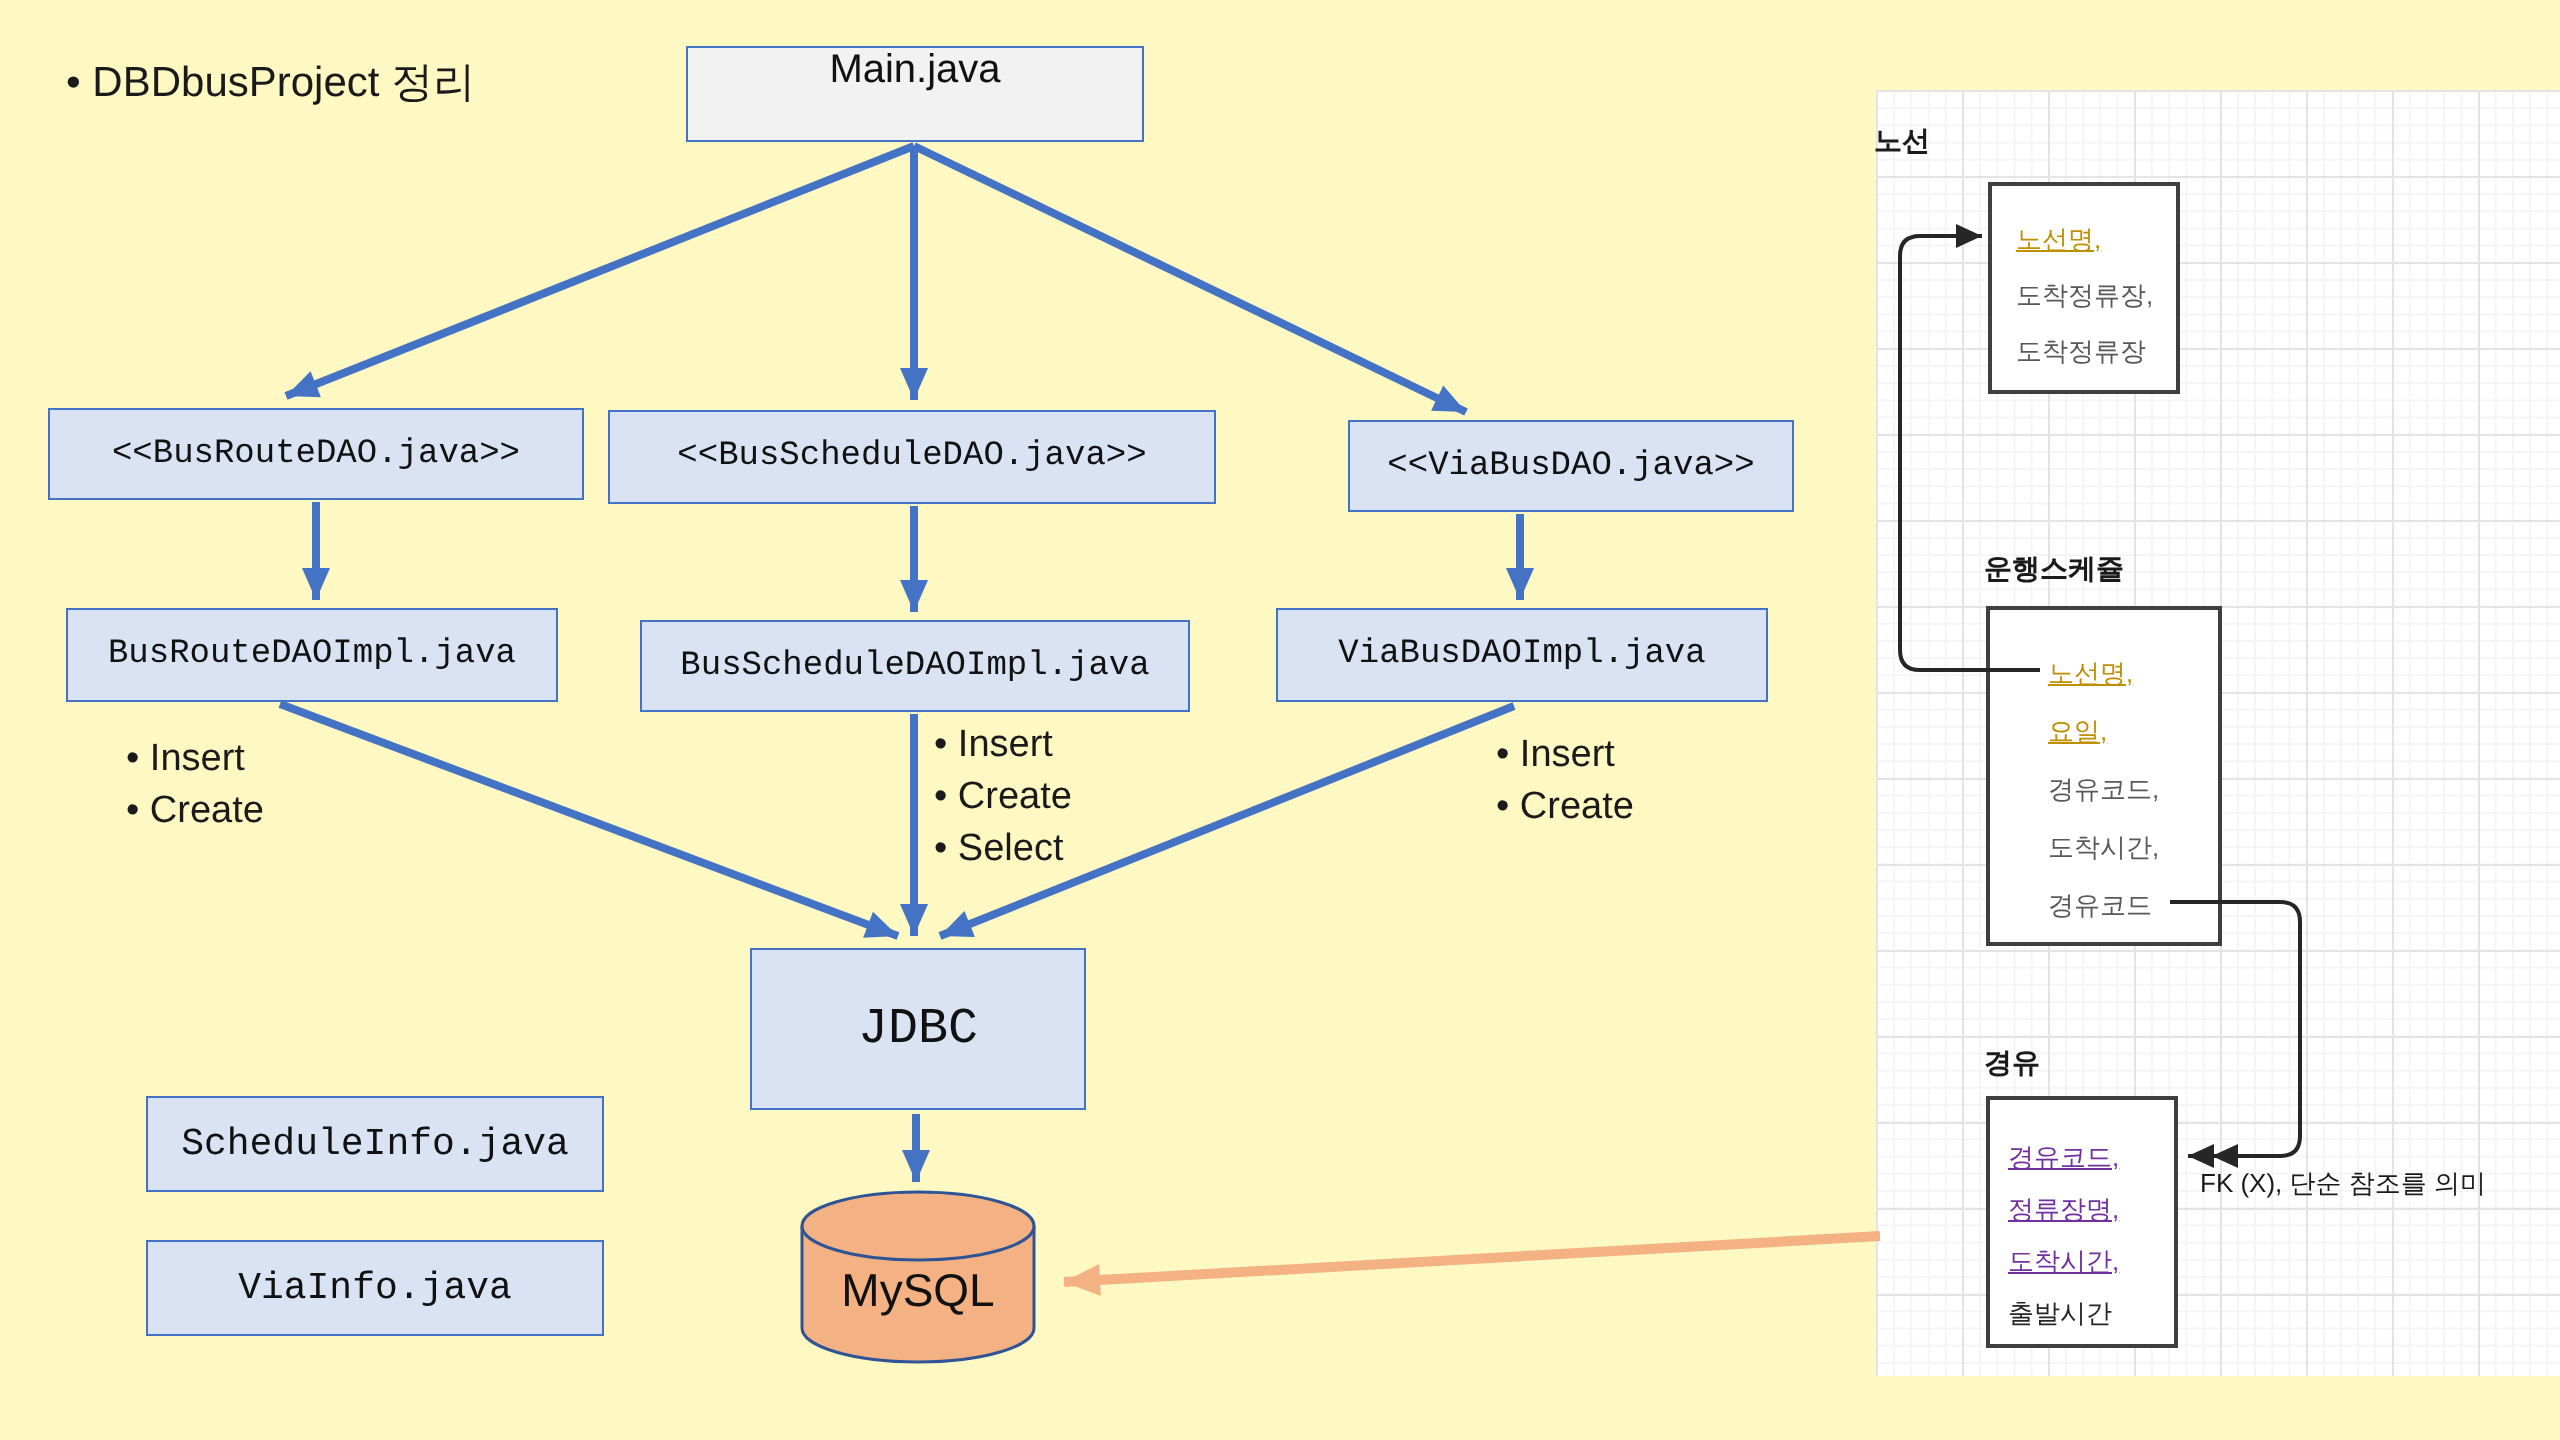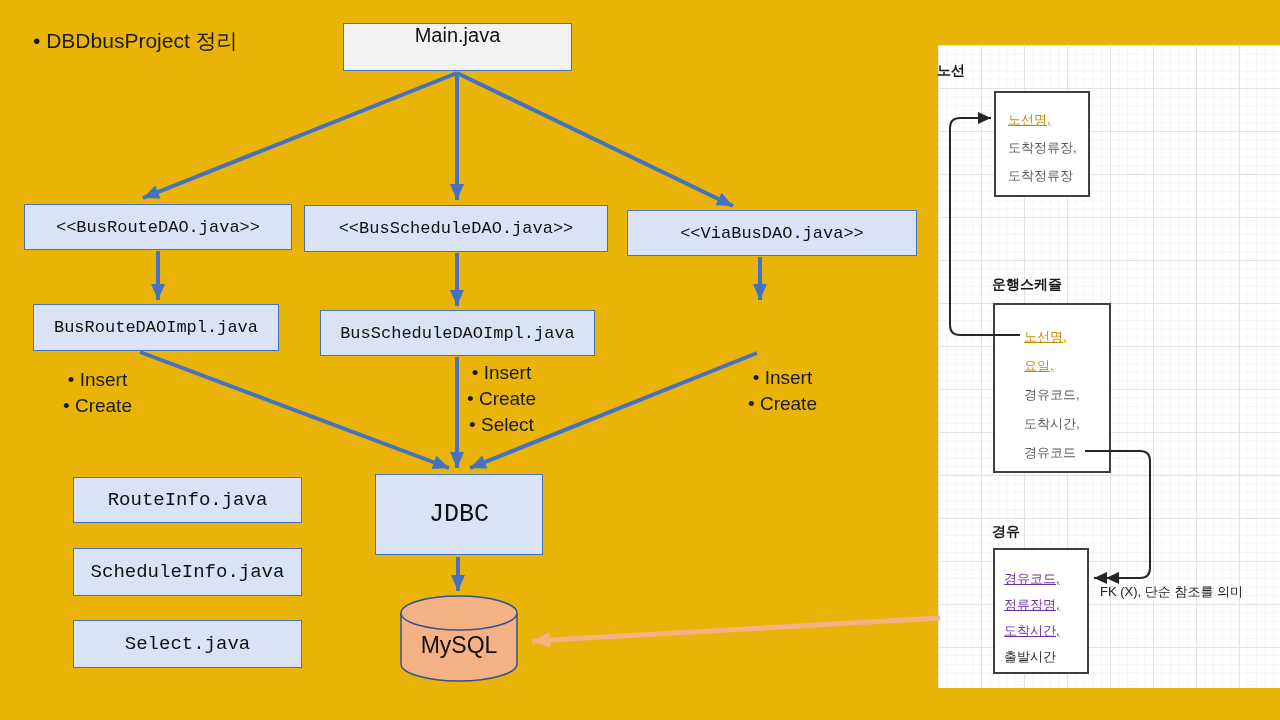--- a/index.html
+++ b/index.html
@@ -1,36 +1,36 @@
 <!DOCTYPE html>
 <html><head>
 <meta charset="utf-8">
 <style>
   html,body{margin:0;padding:0;background:#fff;}
   #stage{
-    position:relative;width:1280px;height:720px;overflow:hidden;background:#eab308;
+    position:relative;width:1280px;height:720px;overflow:hidden;background:#fef9c3;
     font-family:"Liberation Sans","DejaVu Sans",sans-serif;color:#1a1a1a;
   }
   
   .bluebox{
     position:absolute;background:#dae3f3;border:1px solid #4472c4;
     display:flex;align-items:center;justify-content:center;
     font-size:17px;color:#111;box-sizing:border-box;white-space:nowrap;font-family:Liberation Mono, monospace;
   }
   .mainbox{
     position:absolute;background:#f2f2f2;border:1.5px solid #4472c4;
     display:flex;align-items:flex-start;justify-content:center;
     font-size:20px;color:#111;box-sizing:border-box;
   }
   .infobox{font-size:19px;}
   .jdbcbox{font-size:25px;}
   .title{
     position:absolute;left:33px;top:27px;font-size:21px;color:#1a1a1a;letter-spacing:0;
   }
-  .ops{position:absolute;font-size:19px;line-height:26px;color:#1a1a1a;text-align:center;}
+  .ops{position:absolute;font-size:19px;line-height:26px;color:#1a1a1a;}
   .ops div{white-space:nowrap;}
   .mysql-label{
     position:absolute;left:401px;top:632px;width:116px;text-align:center;
     font-size:23px;color:#111;
   }
   
   .grid-panel{
     position:absolute;left:938px;top:45px;width:342px;height:643px;background-color:#ffffff;
     background-image:
       linear-gradient(to right,#e4e4e4 1px,transparent 1px),
@@ -67,57 +67,57 @@
   <div class="mainbox" style="left:343px;top:23px;width:229px;height:48px;">
     <span>Main.java</span>
   </div>
 
   <div class="bluebox" style="left:24px;top:204px;width:268px;height:46px;">
     <span>&lt;&lt;BusRouteDAO.java&gt;&gt;</span>
   </div>
   <div class="bluebox" style="left:304px;top:205px;width:304px;height:47px;">
     <span>&lt;&lt;BusScheduleDAO.java&gt;&gt;</span>
   </div>
-  <div class="bluebox" style="left:627px;top:210px;width:290px;height:46px;">
+  <div class="bluebox" style="left:674px;top:210px;width:223px;height:46px;">
     <span>&lt;&lt;ViaBusDAO.java&gt;&gt;</span>
   </div>
 
   <div class="bluebox" style="left:33px;top:304px;width:246px;height:47px;">
     <span>BusRouteDAOImpl.java</span>
   </div>
   <div class="bluebox" style="left:320px;top:310px;width:275px;height:46px;">
     <span>BusScheduleDAOImpl.java</span>
+  </div>
+  <div class="bluebox" style="left:638px;top:304px;width:246px;height:47px;">
+    <span>ViaBusDAOImpl.java</span>
   </div>
 
   <div class="ops" style="left:63px;top:367px;">
     <div>• Insert</div>
     <div>• Create</div>
   </div>
   <div class="ops" style="left:467px;top:360px;">
     <div>• Insert</div>
     <div>• Create</div>
     <div>• Select</div>
   </div>
   <div class="ops" style="left:748px;top:365px;">
     <div>• Insert</div>
     <div>• Create</div>
   </div>
 
   <div class="bluebox jdbcbox" style="left:375px;top:474px;width:168px;height:81px;">
     <span>JDBC</span>
   </div>
 
-  <div class="bluebox infobox" style="left:73px;top:477px;width:229px;height:46px;">
-    <span>RouteInfo.java</span>
-  </div>
   <div class="bluebox infobox" style="left:73px;top:548px;width:229px;height:48px;">
     <span>ScheduleInfo.java</span>
   </div>
   <div class="bluebox infobox" style="left:73px;top:620px;width:229px;height:48px;">
-    <span>Select.java</span>
+    <span>ViaInfo.java</span>
   </div>
 
   <svg class="layer" width="1280" height="720">
     <path d="M401 613 L401 664 A58 17 0 0 0 517 664 L517 613" fill="#f4b183" stroke="#2f5496" stroke-width="1.5"></path>
     <ellipse cx="459" cy="613" rx="58" ry="17" fill="#f4b183" stroke="#2f5496" stroke-width="1.5"></ellipse>
   </svg>
   <div class="mysql-label">MySQL</div>
 
   <div class="er-title" style="left:937px;top:62px;">노선</div>
   <div class="er-box er-route">

